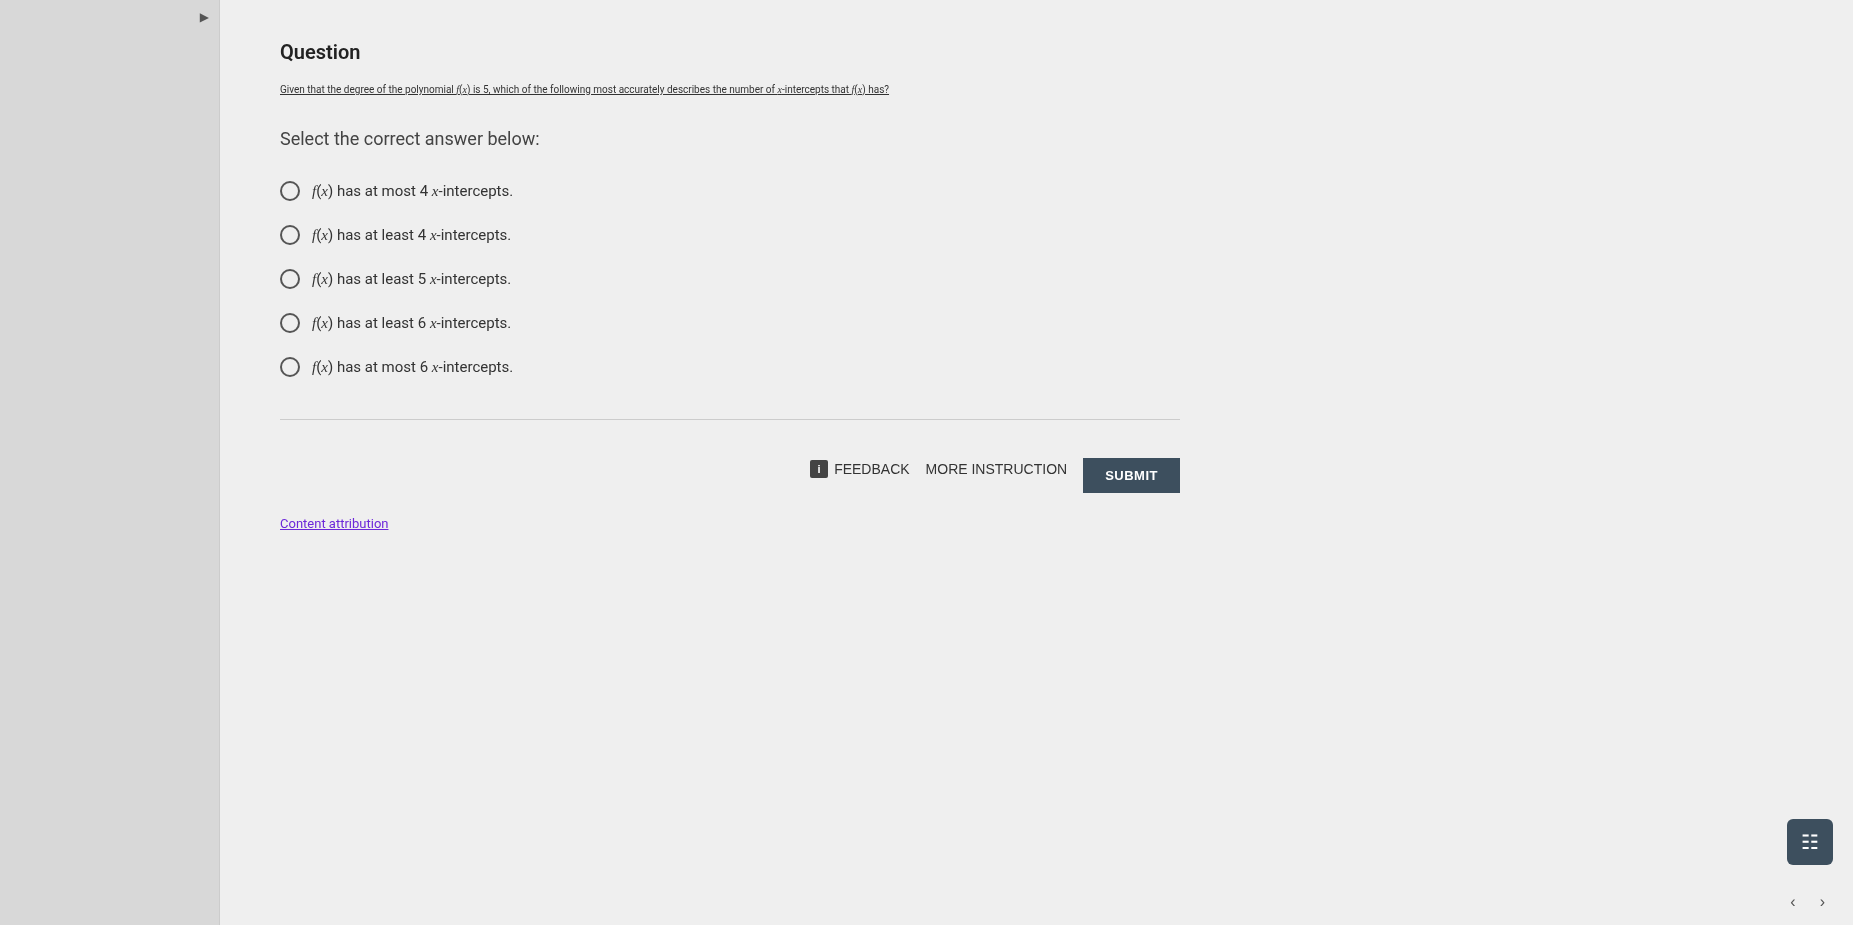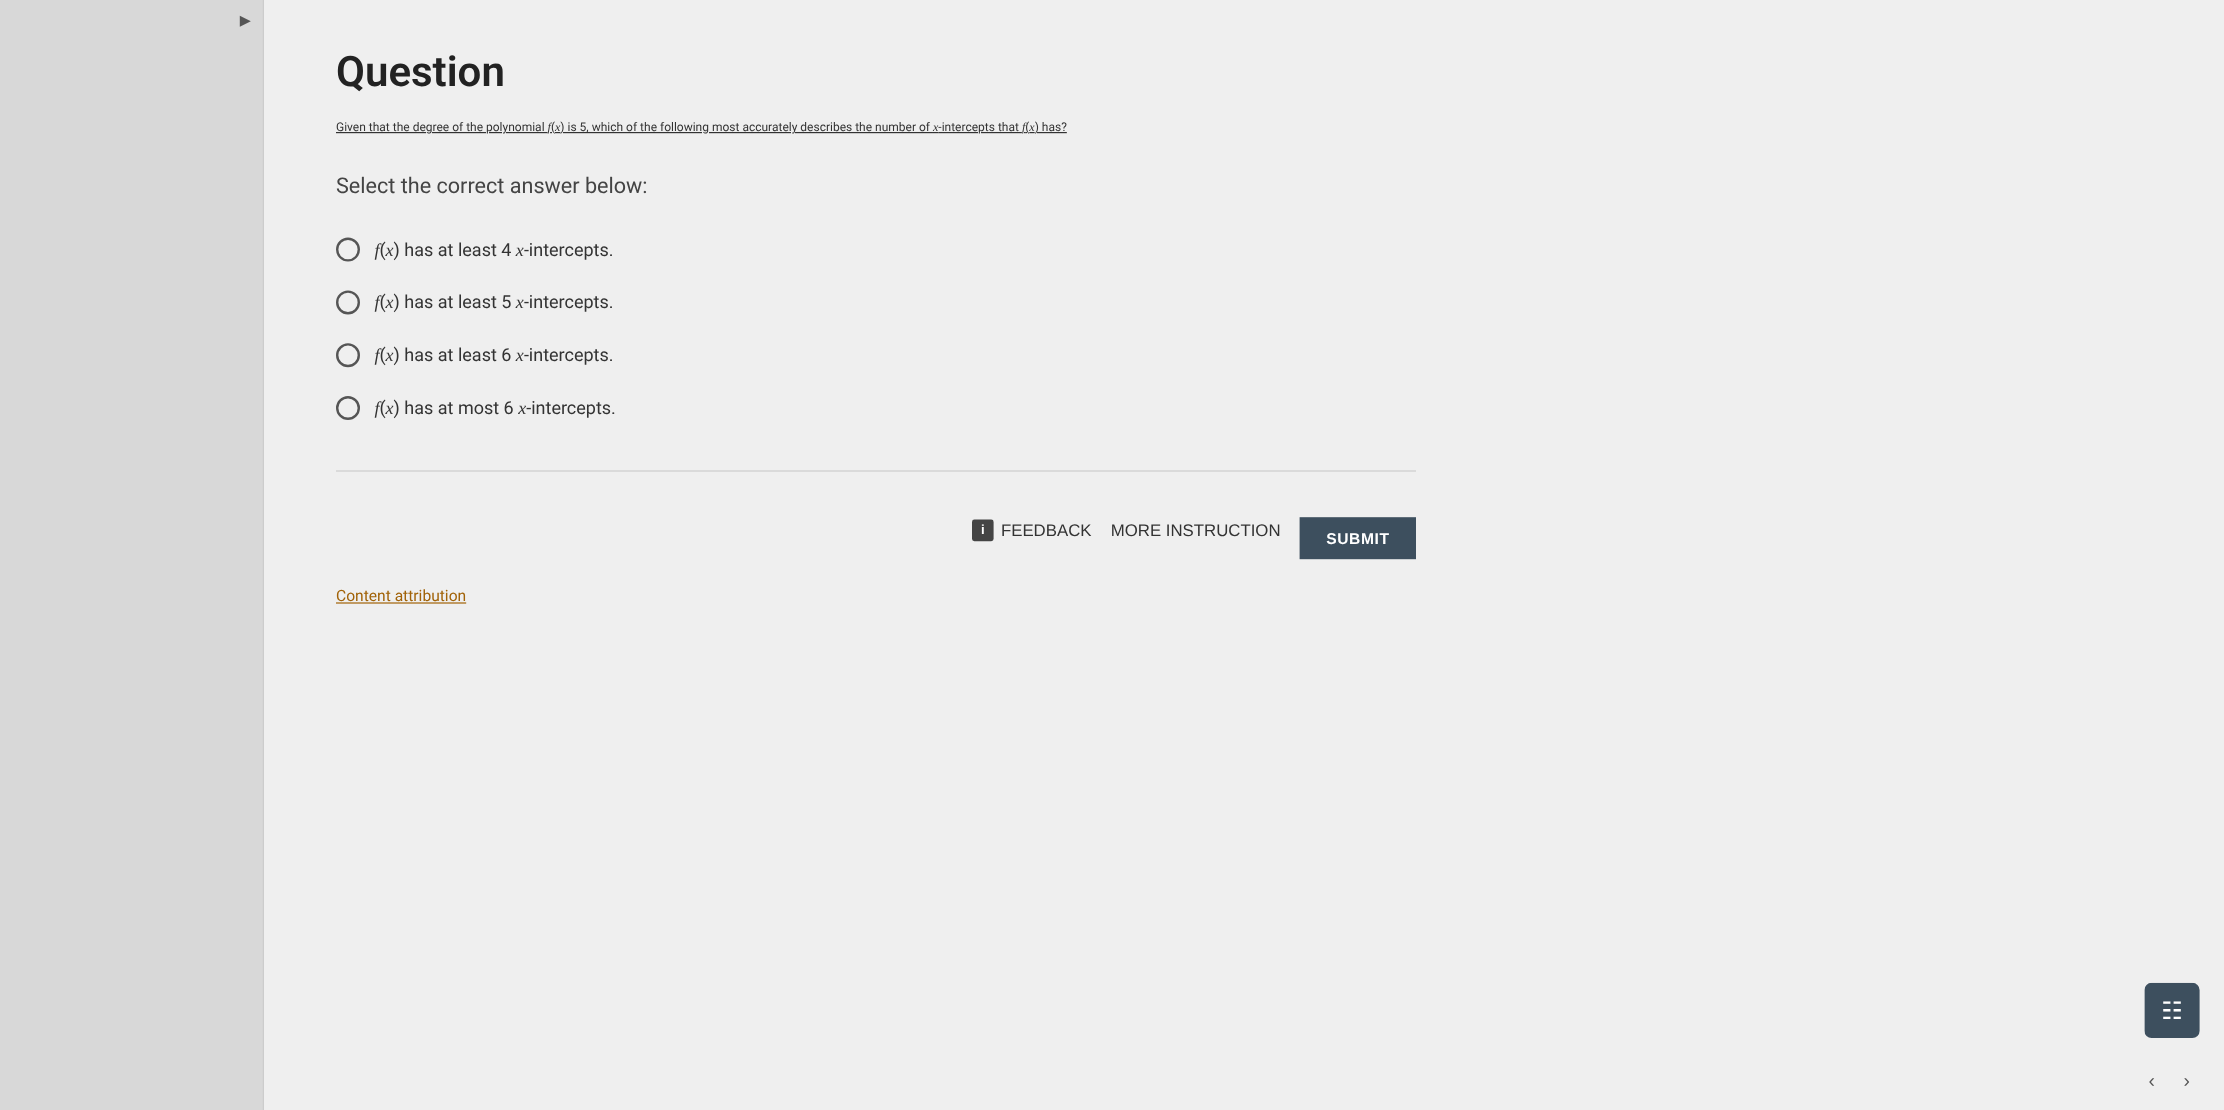--- a/index.html
+++ b/index.html
@@ -44,21 +44,21 @@
       background-color: #efefef;
       padding: 40px 60px 20px 60px;
       position: relative;
     }
 
     .question-section {
       max-width: 900px;
     }
 
     .question-title {
-      font-size: 35px;
+      font-size: 20px;
       font-weight: 600;
       color: #222;
       margin-bottom: 18px;
     }
 
     .question-text {
       font-size: 10px;
       color: #333;
       line-height: 1.6;
       margin-bottom: 30px;
@@ -155,21 +155,21 @@
       font-size: 13px;
       font-weight: 600;
       cursor: pointer;
       letter-spacing: 0.5px;
       text-transform: uppercase;
       margin-top: 13px;
     }
 
     .content-attribution {
       font-size: 13px;
-      color: #a16207;
+      color: #6d28d9;
       text-decoration: underline;
       cursor: pointer;
       margin-top: 10px;
     }
 
     .chat-bubble {
       position: fixed;
       bottom: 60px;
       right: 20px;
       width: 46px;
@@ -224,20 +224,26 @@
       <h1 class="question-title">Question</h1>
 
       <p class="question-text">
         Given that the degree of the polynomial <span class="math">f</span>(<span class="math">x</span>) is 5, which of the following most accurately describes the number of <span class="math">x</span>-intercepts that <span class="math">f</span>(<span class="math">x</span>) has?
       </p>
 
       <p class="select-instruction">Select the correct answer below:</p>
 
       <div class="answer-options">
 
+        <label class="answer-option">
+          <div class="radio-circle"></div>
+          <span class="option-text">
+            <span class="math">f</span>(<span class="math">x</span>) has at most 4 <span class="math">x</span>-intercepts.
+          </span>
+        </label>
 
         <label class="answer-option">
           <div class="radio-circle"></div>
           <span class="option-text">
             <span class="math">f</span>(<span class="math">x</span>) has at least 4 <span class="math">x</span>-intercepts.
           </span>
         </label>
 
         <label class="answer-option">
           <div class="radio-circle"></div>

